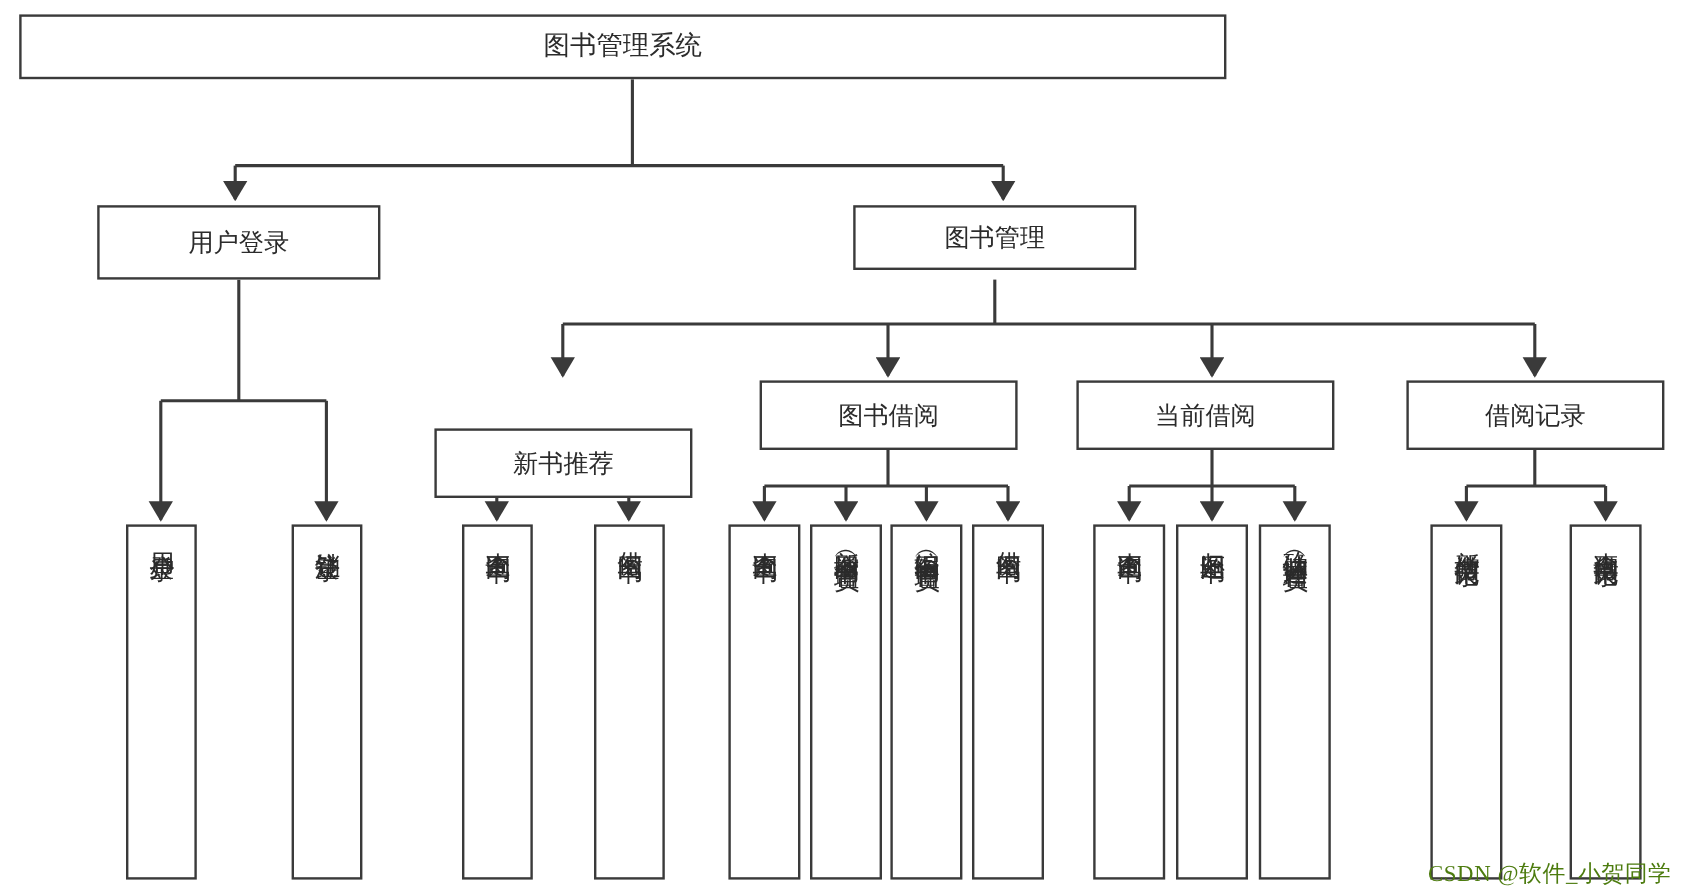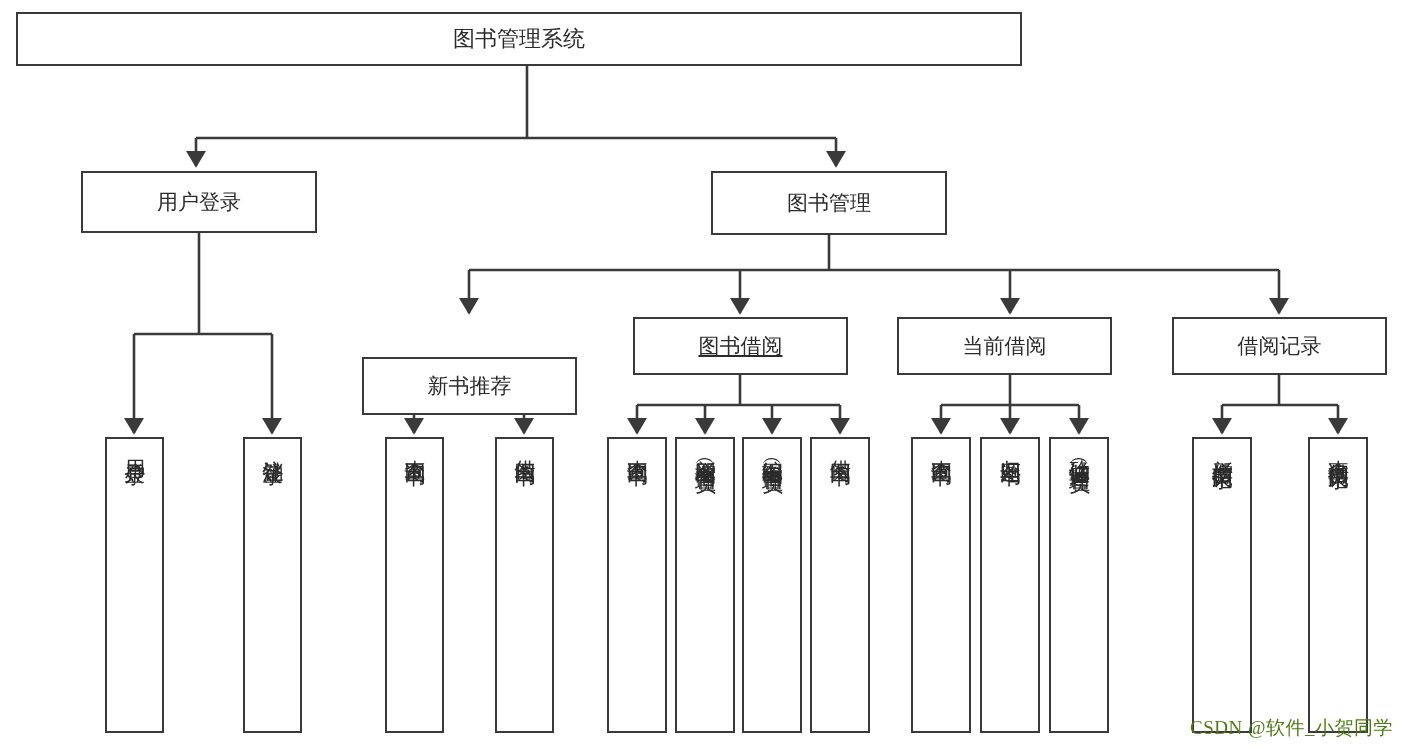--- a/index.html
+++ b/index.html
@@ -97,28 +97,28 @@
     </g>
   </svg>
 
   <div class="node h-node root" style="left:16px;top:12px;width:1006px;height:54px;">
     <span class="lbl">图书管理系统</span>
   </div>
 
   <div class="node h-node" style="left:81px;top:171px;width:236px;height:62px;">
     <span class="lbl">用户登录</span>
   </div>
-  <div class="node h-node" style="left:711px;top:171px;width:236px;height:64px;">
+  <div class="node h-node" style="left:711px;top:171px;width:236px;height:54px;">
     <span class="lbl">图书管理</span>
   </div>
 
   <div class="node h-node" style="left:362px;top:317px;width:215px;height:58px;margin-top:40px;">
     <span class="lbl">新书推荐</span>
   </div>
-  <div class="node h-node" style="left:633px;top:317px;width:215px;height:58px;text-decoration:underline;">
+  <div class="node h-node" style="left:633px;top:317px;width:215px;height:58px;">
     <span class="lbl">图书借阅</span>
   </div>
   <div class="node h-node" style="left:897px;top:317px;width:215px;height:58px;">
     <span class="lbl">当前借阅</span>
   </div>
   <div class="node h-node" style="left:1172px;top:317px;width:215px;height:58px;">
     <span class="lbl">借阅记录</span>
   </div>
 
   <div class="node v-node" style="left:105px;top:437px;width:59px;height:296px;">

